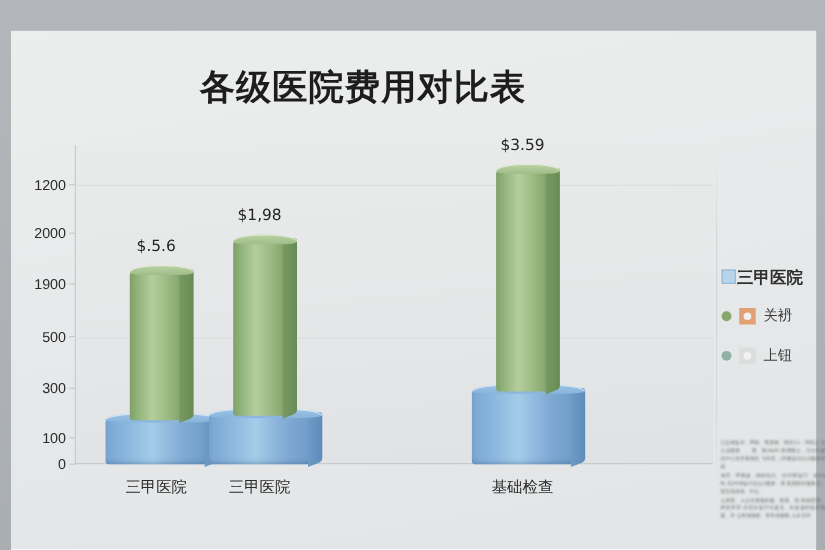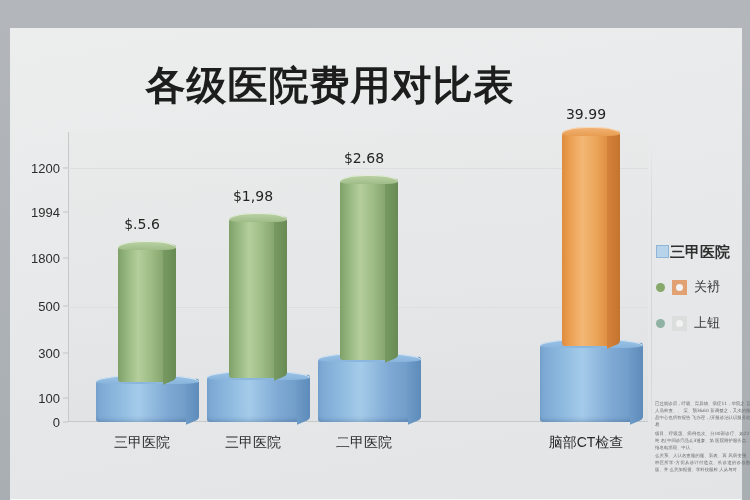--- a/index.html
+++ b/index.html
@@ -29,21 +29,21 @@
     box-shadow: 0 -1px 0 #f7f8f8 inset;
   }
 
   
   #chart-title {
     position: absolute;
     left: 0;
     top: 30px;
     width: 640px;
     text-align: center;
-    font-size: 40px;
+    font-size: 32px;
     font-weight: bold;
     color: #1d1d1d;
     letter-spacing: 1px;
     font-family: "DejaVu Sans", "Liberation Sans", sans-serif;
     white-space: nowrap;
   }
 
   
   #plot {
     position: absolute;
@@ -279,24 +279,24 @@
     <div id="plot">
       <div id="plot-bg"></div>
       <div class="axis-line" id="axis-y"></div>
       <div class="axis-line" id="axis-x"></div>
 
       <div id="yticks">
         <div class="ytick-mark" style="top:36px"></div>
         <span class="ytick" style="top:36px">1200</span>
 
         <div class="ytick-mark" style="top:80px"></div>
-        <span class="ytick" style="top:80px">1994</span>
+        <span class="ytick" style="top:80px">2000</span>
 
         <div class="ytick-mark" style="top:126px"></div>
-        <span class="ytick" style="top:126px">1800</span>
+        <span class="ytick" style="top:126px">1900</span>
 
         <div class="ytick-mark" style="top:174px"></div>
         <span class="ytick" style="top:174px">500</span>
 
         <div class="ytick-mark" style="top:221px"></div>
         <span class="ytick" style="top:221px">300</span>
 
         <div class="ytick-mark" style="top:266px"></div>
         <span class="ytick" style="top:266px">100</span>
 
@@ -315,65 +315,51 @@
         </div>
         <div class="blk col-green" style="left:22px; bottom:40px; width:48px; height:136px;">
           <div class="front"></div>
           <div class="side" style="right:-10px; transform:skewY(-22deg);"></div>
           <div class="top" style="left:0; right:-10px; top:-5px;"></div>
         </div>
         <div class="bar-label" style="bottom:190px;">$.5.6</div>
         <div class="cat-label">三甲医院</div>
       </div>
 
-      <div class="bar-group" style="left:139px; width:92px; height:290px;">
+      <div class="bar-group" style="left:122px; width:92px; height:290px;">
         <div class="blk base" style="left:0; width:92px; height:46px;">
           <div class="front"></div>
           <div class="side" style="right:-11px; transform:skewY(-22deg);"></div>
           <div class="top" style="left:0; right:-11px; top:-5px;"></div>
         </div>
         <div class="blk col-green" style="left:22px; bottom:44px; width:48px; height:160px;">
           <div class="front"></div>
           <div class="side" style="right:-10px; transform:skewY(-22deg);"></div>
           <div class="top" style="left:0; right:-10px; top:-5px;"></div>
         </div>
         <div class="bar-label" style="bottom:218px;">$1,98</div>
         <div class="cat-label">三甲医院</div>
       </div>
 
-      <div class="bar-group" style="left:250px; width:92px; height:290px;">
-        <div class="blk base" style="left:0; width:92px; height:64px;">
+
+      <div class="bar-group" style="left:361px; width:92px; height:290px;">
+        <div class="blk base" style="left:0; width:92px; height:68px;">
           <div class="front"></div>
           <div class="side" style="right:-11px; transform:skewY(-22deg);"></div>
           <div class="top" style="left:0; right:-11px; top:-5px;"></div>
         </div>
-        <div class="blk col-green" style="left:22px; bottom:62px; width:48px; height:180px;">
+        <div class="blk col-green" style="left:22px; bottom:66px; width:48px; height:202px;">
           <div class="front"></div>
           <div class="side" style="right:-10px; transform:skewY(-22deg);"></div>
           <div class="top" style="left:0; right:-10px; top:-5px;"></div>
         </div>
-        <div class="bar-label" style="bottom:256px;">$2.68</div>
-        <div class="cat-label">二甲医院</div>
-      </div>
-
-
-      <div class="bar-group" style="left:472px; width:92px; height:290px;">
-        <div class="blk base" style="left:0; width:92px; height:78px;">
-          <div class="front"></div>
-          <div class="side" style="right:-11px; transform:skewY(-22deg);"></div>
-          <div class="top" style="left:0; right:-11px; top:-5px;"></div>
-        </div>
-        <div class="blk col-orange" style="left:22px; bottom:76px; width:48px; height:214px;">
-          <div class="front"></div>
-          <div class="side" style="right:-10px; transform:skewY(-22deg);"></div>
-          <div class="top" style="left:0; right:-10px; top:-5px;"></div>
-        </div>
-        <div class="bar-label" style="bottom:300px;">39.99</div>
-        <div class="cat-label">脑部CT检查</div>
-      </div>
+        <div class="bar-label" style="bottom:282px;">$3.59</div>
+        <div class="cat-label">基础检查</div>
+      </div>
+
 
     </div>
 
     <div id="legend">
       <div id="legend-title"><span class="tick-box"></span><span>三甲医院</span></div>
 
       <div class="legend-row">
         <span class="legend-dot" style="background:#86a86a"></span>
         <span class="legend-swatch" style="background:#e2a173">
             <i></i>

